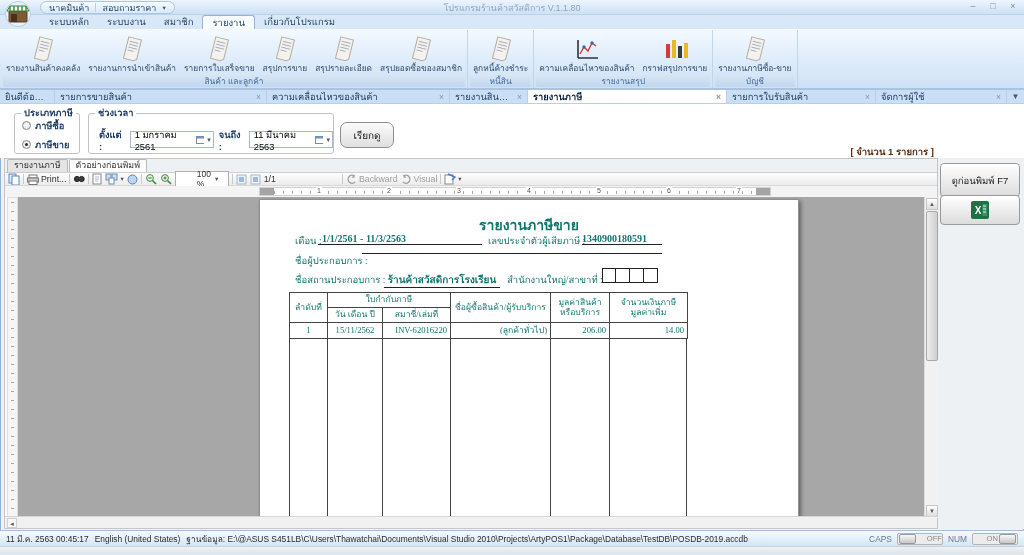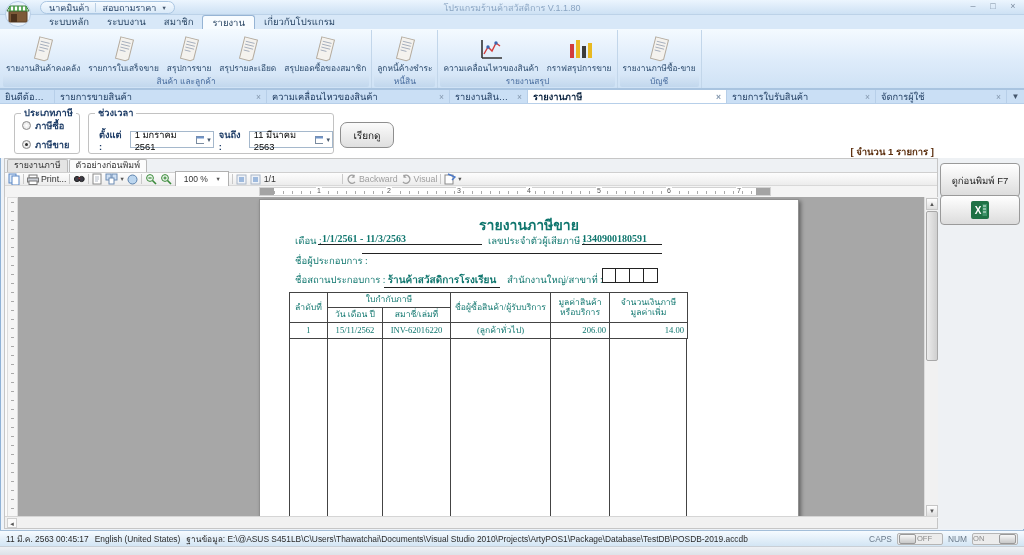--- a/index.html
+++ b/index.html
@@ -77,21 +77,21 @@
   .ptab{padding:0 6px;font-size:8.8px;line-height:11px;margin-right:1px;color:#333;
     border:1px solid #b9b9b9;border-bottom:none;border-radius:2px 2px 0 0;background:#e4e4e4;cursor:default}
   .ptab.active{background:#fcfcfc}
   .ptoolbar{position:absolute;left:0;top:13px;right:0;height:14px;display:flex;align-items:center;
     gap:3px;padding:0 3px;font-size:8.8px;color:#333;
     background:linear-gradient(#fdfdfd,#ececec);border-top:1px solid #cfcfcf;border-bottom:1px solid #d8d8d8}
   .tsep{width:1px;height:10px;background:#c9c9c9}
   .titem{display:flex;align-items:center;gap:2px;cursor:default}
   .dim{color:#9f9f9f}
   .zoombox{display:flex;align-items:center;gap:4px;width:54px;height:16px;border:1px solid #b0b0b0;
-    background:#fff;padding:0 8px;font-size:8.5px}
+    background:#fff;padding:0 21px;font-size:8.5px}
   .zoombox .dd{margin-left:auto;font-size:6.5px;color:#555}
   .rulerrow{position:absolute;left:0;top:27px;right:0;height:11px;background:#f4f4f4}
   .hruler{position:absolute;left:254px;top:1px;width:512px;height:9px;background:#fff;
     border:1px solid #d2d2d2}
   .hruler::before{content:"";position:absolute;left:14px;right:14px;top:3px;height:3px;
     background:repeating-linear-gradient(90deg,#aaa 0 1px,transparent 1px 9px)}
   .hruler .hnd{position:absolute;top:0;width:14px;height:7px;background:#a4a4a4}
   .hruler .num{position:absolute;top:-1px;font-size:7px;color:#555;background:#fff;padding:0 1px}
   .vruler{position:absolute;left:2px;top:38px;width:11px;height:321px;background:#f6f6f6;
     border:1px solid #ddd}
@@ -118,42 +118,42 @@
   .pv{position:absolute;font-size:10px;font-weight:bold;border-bottom:1px solid #222;white-space:nowrap}
   .boxes{position:absolute;display:flex}
   .boxes span{width:14px;height:15px;border:1px solid #222;border-left:none}
   .boxes span:first-child{border-left:1px solid #222}
   .rtable{position:absolute;left:29px;top:92px;width:398px}
   .rtable table{border-collapse:collapse;width:398px;font-size:8.6px;table-layout:fixed}
   .rtable th,.rtable td{border:1px solid #444;font-weight:normal;padding:1px 3px;
     overflow:hidden;line-height:1.15;overflow-wrap:anywhere}
   .rtable th{text-align:center;height:15px}
   .rtable td{height:16px}
-  .tC{text-align:center}.tL{text-align:center}.tR{text-align:right}
+  .tC{text-align:center}.tL{text-align:right}.tR{text-align:right}
   .egrid{display:flex;border-left:1px solid #444;height:200px}
   .egrid div{border-right:1px solid #444;height:100%}
   
   .sidepanel{position:absolute;left:938px;top:158px;width:86px;height:371px;background:#eef1f4}
   .sbtn{position:absolute;left:2px;width:80px;border:1px solid #9a9a9a;border-radius:4px;
     background:linear-gradient(#ffffff,#dcdcdc);display:flex;align-items:center;justify-content:center;
     font-size:9.5px;color:#222;cursor:default}
   .f7btn{top:5px;height:34px}
   .xlsbtn{top:37px;height:30px}
   
   .statusbar{position:absolute;left:0;top:530px;right:0;height:16px;display:flex;align-items:center;
     gap:6px;padding:0 6px;font-size:8.4px;color:#2b2b2b;
     background:linear-gradient(#f6fbff,#d3e5f4);border-top:1px solid #a3bed9;white-space:nowrap;overflow:hidden}
   .statusbar .db{overflow:hidden;text-overflow:ellipsis}
   .toggles{margin-left:auto;display:flex;align-items:center;gap:5px}
   .tglbl{color:#6a7a8a}
   .tg{display:flex;align-items:center;width:46px;height:12px;border:1px solid #b5b5b5;
     border-radius:2px;background:#ececec;overflow:hidden}
   .knob{width:17px;height:10px;margin:0 1px;border:1px solid #999;border-radius:2px;
     background:linear-gradient(#f8f8f8,#c8c8c8)}
-  .tgtxt{flex:1;text-align:left;font-size:7.6px;color:#8a8a8a}
+  .tgtxt{flex:1;text-align:right;font-size:7.6px;color:#8a8a8a}
   .bottomstrip{position:absolute;left:0;top:546px;right:0;height:9px;
     background:linear-gradient(#eef1f5,#dde2e8);border-top:1px solid #c9cfd6}
 </style>
 </head>
 <body>
 
 <div class="app">
 
   <div class="titlebar">
     <div class="win-title">โปรแกรมร้านค้าสวัสดิการ V.1.1.80</div>
@@ -196,20 +196,31 @@
         <div class="rbtn">
           <span class="ricon">
               <svg width="30" height="30" viewBox="0 0 30 30">
                 <g transform="rotate(14 15 15)">
                   <path d="M9 4 h13 v20 l-3 2 h-10 z" fill="#f4f2ee" stroke="#b4ab9e"></path>
                   <path d="M11 8 h9 M11 11 h9 M11 14 h9 M11 17 h6" stroke="#9aa4b5" stroke-width=".8" fill="none"></path>
                 </g>
               </svg>
             </span>
           <span>รายงานสินค้าคงคลัง</span>
+        </div>
+        <div class="rbtn">
+          <span class="ricon">
+              <svg width="30" height="30" viewBox="0 0 30 30">
+                <g transform="rotate(14 15 15)">
+                  <path d="M9 4 h13 v20 l-3 2 h-10 z" fill="#f4f2ee" stroke="#b4ab9e"></path>
+                  <path d="M11 8 h9 M11 11 h9 M11 14 h9 M11 17 h6" stroke="#9aa4b5" stroke-width=".8" fill="none"></path>
+                </g>
+              </svg>
+            </span>
+          <span>รายงานการนำเข้าสินค้า</span>
         </div>
         <div class="rbtn">
           <span class="ricon">
               <svg width="30" height="30" viewBox="0 0 30 30">
                 <g transform="rotate(14 15 15)">
                   <path d="M9 4 h13 v20 l-3 2 h-10 z" fill="#f4f2ee" stroke="#b4ab9e"></path>
                   <path d="M11 8 h9 M11 11 h9 M11 14 h9 M11 17 h6" stroke="#9aa4b5" stroke-width=".8" fill="none"></path>
                 </g>
               </svg>
             </span>

